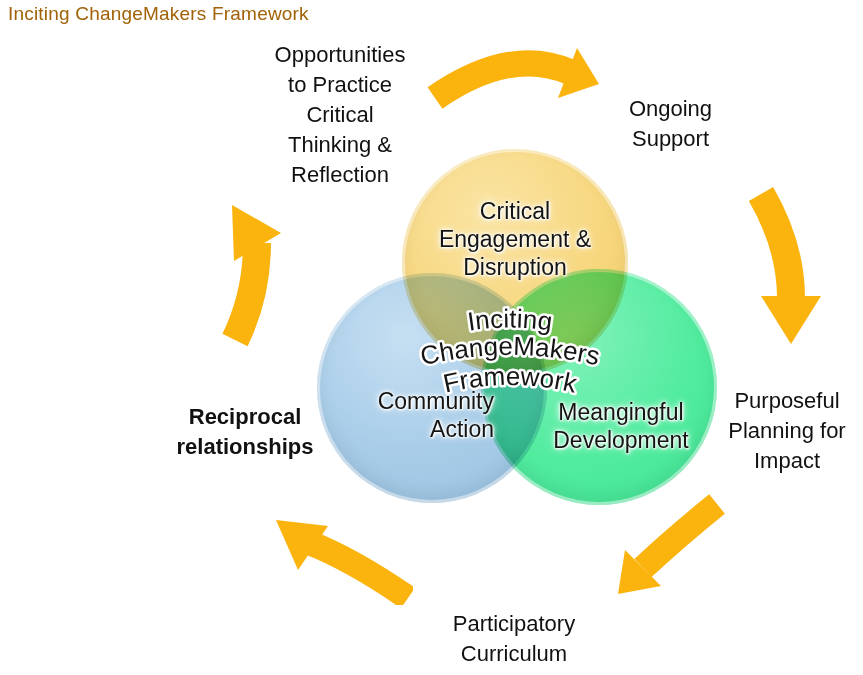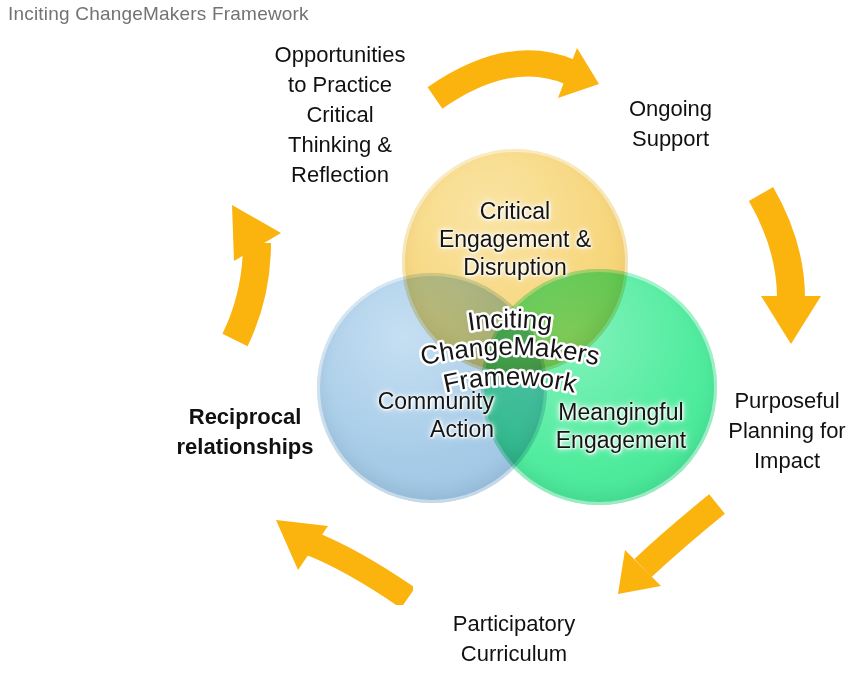--- a/index.html
+++ b/index.html
@@ -3,21 +3,21 @@
 <meta charset="utf-8">
 <style>
   html,body{margin:0;padding:0;}
   body{
     width:863px;height:675px;position:relative;background:#ffffff;
     font-family:"Liberation Sans","DejaVu Sans",sans-serif;color:#1c1c1c;
     overflow:hidden;
   }
   .abs{position:absolute;}
   .title{
-    left:8px;top:3px;font-size:19px;letter-spacing:.2px;color:#737373;
+    left:8px;top:3px;font-size:19px;letter-spacing:.2px;color:#a16207;
   }
   .outer-label{
     white-space:pre-line;text-align:center;font-size:22px;line-height:30px;color:#111;
   }
   .lbl-opportunities{left:230px;top:40px;width:220px;}
   .lbl-ongoing{left:598px;top:84px;width:145px;margin-top:10px;}
   .lbl-purposeful{left:701px;top:386px;width:172px;}
   .lbl-participatory{left:398px;top:585px;width:232px;margin-top:24px;}
   .lbl-reciprocal{left:150px;top:402px;width:190px;font-weight:bold;}
 
@@ -69,21 +69,21 @@
   <div class="circle circle-blue"></div>
   <div class="circle circle-green"></div>
 </div>
 
 <div class="abs circle-label lbl-critical">Critical
 Engagement &amp;
 Disruption</div>
 <div class="abs circle-label lbl-community">Community
 Action</div>
 <div class="abs circle-label lbl-mentorship">Meangingful
-Engagement</div>
+Development</div>
 
 <svg class="abs center-arch" width="360" height="140" viewBox="0 0 360 140">
   <defs>
     <path id="arc1" d="M 40,95 Q 180,20 320,95" fill="none"></path>
     <path id="arc2" d="M 15,122 Q 180,48 345,122" fill="none"></path>
     <path id="arc3" d="M 40,152 Q 180,78 320,152" fill="none"></path>
   </defs>
   <text text-anchor="middle">
     <textPath href="#arc1" startOffset="50%">Inciting</textPath>
   </text>

